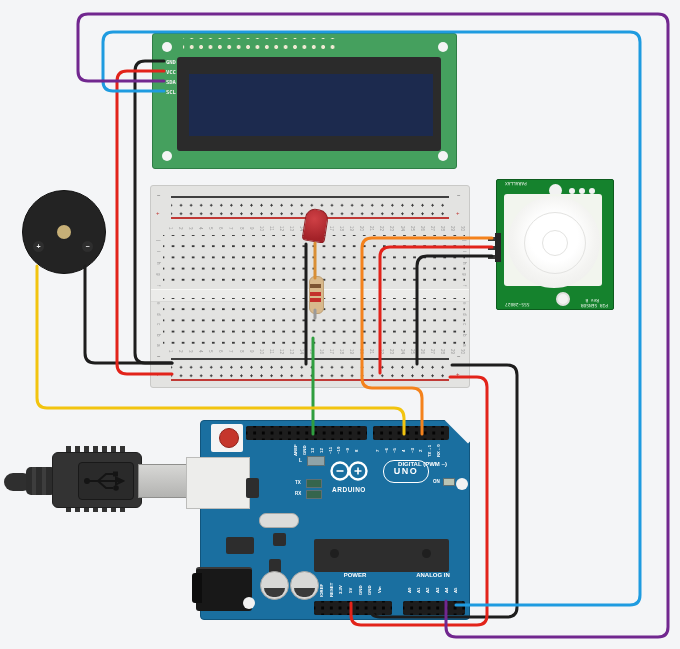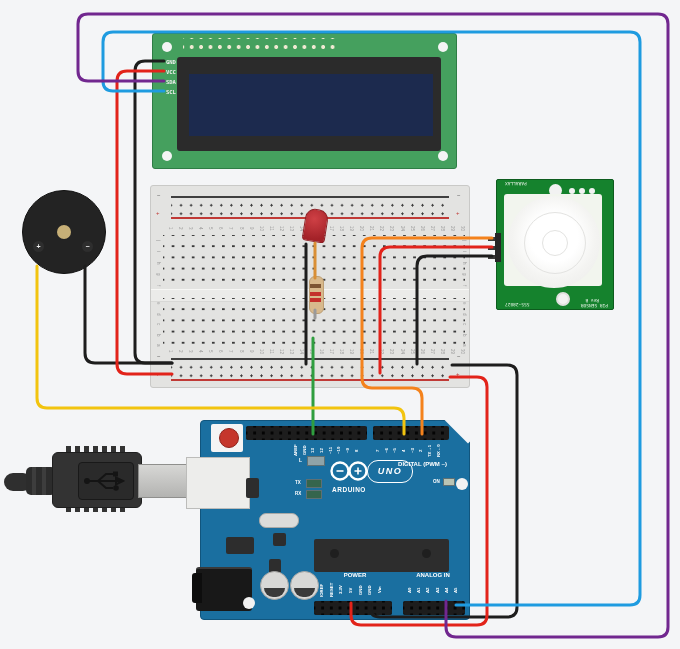--- a/index.html
+++ b/index.html
@@ -289,21 +289,21 @@
     <div class="abs ledbar" style="left:105px;top:58px;width:14px;height:7px;background:#35654d;"></div>
     <div class="abs ard-txt" style="left:94px;top:70px;font-size:4.5px;">RX</div>
     <div class="abs ledbar" style="left:105px;top:69px;width:14px;height:7px;background:#35654d;"></div>
     <svg class="abs" style="left:125px;top:36px;" width="46" height="28" viewBox="0 0 46 28">
       <circle cx="14" cy="14" r="8.5" stroke="#fff" stroke-width="2.4" fill="none"></circle>
       <circle cx="32" cy="14" r="8.5" stroke="#fff" stroke-width="2.4" fill="none"></circle>
       <path d="M10.5 14 H17.5" stroke="#fff" stroke-width="1.6"></path>
       <path d="M28.5 14 H35.5 M32 10.5 V17.5" stroke="#fff" stroke-width="1.6"></path>
     </svg>
     <div class="abs ard-txt" style="left:125px;top:65px;width:46px;font-size:6.5px;text-align:center;letter-spacing:0.5px;">ARDUINO</div>
-    <div class="abs uno-oval" style="left:166px;top:39px;width:44px;height:21px;line-height:21px;font-style:italic;">UNO</div>
+    <div class="abs uno-oval" style="left:182px;top:39px;width:44px;height:21px;line-height:21px;">UNO</div>
     <div class="abs ard-txt" style="left:232px;top:58px;font-size:4.5px;">ON</div>
     <div class="abs ledbar" style="left:242px;top:57px;width:10px;height:6px;background:#b9c4b4;"></div>
     <div class="abs whole" style="left:255px;top:57px;width:12px;height:12px;"></div>
 
     <div class="abs chip" style="left:45px;top:57px;width:13px;height:20px;"></div>
     <div class="abs" style="left:58px;top:92px;width:38px;height:13px;background:#dcdcda;border:1px solid #a9a9a7;border-radius:7px;"></div>
     <div class="abs chip" style="left:25px;top:116px;width:28px;height:17px;"></div>
     <div class="abs chip" style="left:72px;top:112px;width:13px;height:13px;"></div>
     <div class="abs chip" style="left:68px;top:138px;width:12px;height:15px;"></div>
     <div class="abs chip" style="left:113px;top:118px;width:135px;height:33px;">

